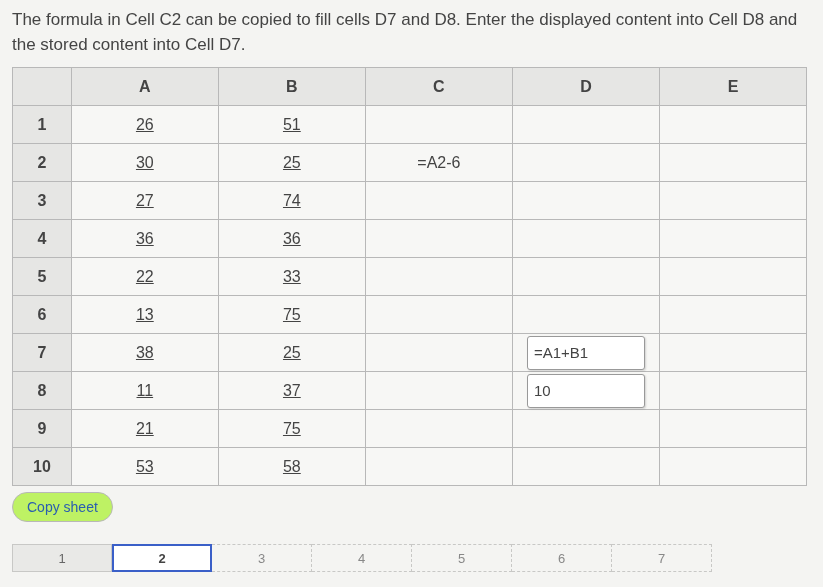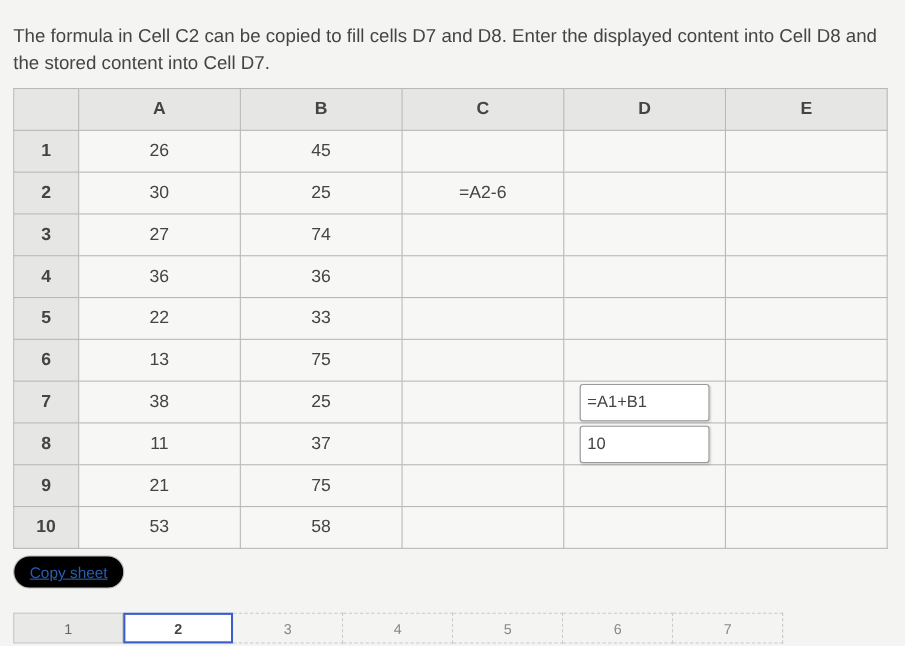--- a/index.html
+++ b/index.html
@@ -8,21 +8,20 @@
       background: #f4f4f2;
       padding: 8px 12px;
       width: 823px;
       color: #333;
     }
     .question {
       font-size: 17px;
       line-height: 1.45;
       color: #444;
       margin-bottom: 10px;
-      margin-top: 13px;
     }
     table.sheet {
       border-collapse: collapse;
       width: 795px;
       background: #fafafa;
     }
     table.sheet th, table.sheet td {
       border: 1px solid #b8b8b8;
       height: 38px;
       text-align: center;
@@ -36,44 +35,43 @@
     }
     table.sheet .corner {
       background: #e6e6e4;
       width: 58px;
     }
     table.sheet .rowhdr {
       background: #e6e6e4;
       font-weight: bold;
       width: 58px;
     }
-    table.sheet td.colA, table.sheet td.colB { width: 145px; }
+    table.sheet td.colA, table.sheet td.colB { width: 145px; text-decoration: underline; }
     table.sheet td.colC, table.sheet td.colD, table.sheet td.colE { width: 145px; }
     .answer-input {
       width: 118px;
       height: 28px;
       border: 1px solid #999;
       border-radius: 3px;
       background: #fff;
       padding: 16px 6px;
       font-size: 15px;
       color: #444;
       box-shadow: 1px 1px 2px rgba(0,0,0,0.15);
     }
     .copy-btn {
       display: inline-block;
       margin-top: 6px;
       padding: 6px 14px;
       border: 1px solid #b8b8b8;
       border-radius: 16px;
-      background: #000000;
+      background: #bef264;
       color: #2a5db0;
       font-size: 14px;
       cursor: pointer;
-      text-decoration: underline;
     }
     .pager {
       margin-top: 22px;
       display: flex;
       gap: 0;
       font-size: 13px;
       color: #888;
       align-items: center;
     }
     .pager .pg {
@@ -114,21 +112,21 @@
       <th>B</th>
       <th>C</th>
       <th>D</th>
       <th>E</th>
     </tr>
   </thead>
   <tbody>
     <tr>
       <td class="rowhdr">1</td>
       <td class="colA">26</td>
-      <td class="colB">45</td>
+      <td class="colB">51</td>
       <td class="colC"></td>
       <td class="colD"></td>
       <td class="colE"></td>
     </tr>
     <tr>
       <td class="rowhdr">2</td>
       <td class="colA">30</td>
       <td class="colB">25</td>
       <td class="colC">=A2-6</td>
       <td class="colD"></td>

